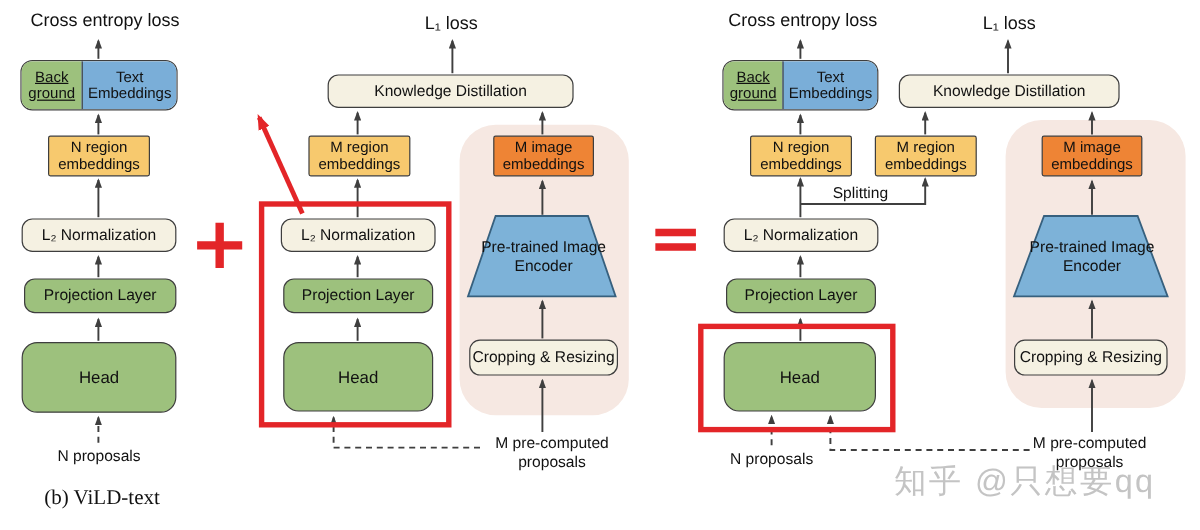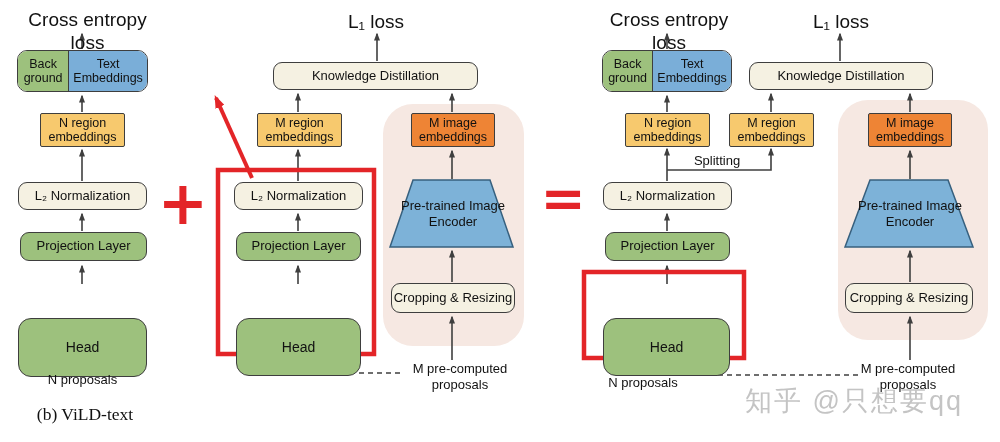--- a/index.html
+++ b/index.html
@@ -12,29 +12,29 @@
           font-family:"Liberation Sans","DejaVu Sans",sans-serif;color:#111;}
   .canvas svg.connectors{position:absolute;left:0;top:0;z-index:1;}
   .panel{position:absolute;background:var(--pink);border-radius:30px;z-index:0;}
   .box{position:absolute;box-sizing:border-box;border:1.4px solid var(--border);
        display:flex;align-items:center;justify-content:center;text-align:center;
        font-size:13px;line-height:1.15;z-index:2;}
   .cream{background:var(--cream);border-radius:9px;}
   .green{background:var(--green);border-radius:9px;}
   .yellow{background:var(--yellow);border-radius:2px;}
   .orange{background:var(--orange);border-radius:2px;}
-  .bigr{border-radius:13px;margin-top:33px;}
+  .bigr{border-radius:13px;}
   .combo{position:absolute;box-sizing:border-box;border:1.4px solid var(--border);
          border-radius:10px;overflow:hidden;display:flex;z-index:2;}
   .combo .cell{display:flex;align-items:center;justify-content:center;text-align:center;
                font-size:12.5px;line-height:1.15;height:100%;box-sizing:border-box;}
-  .cell-green{background:var(--green);}
+  .cell-green{background:var(--green);text-decoration:underline;}
   .cell-blue{background:var(--blue);border-left:1.4px solid var(--border);}
   .label{position:absolute;text-align:center;font-size:13px;line-height:1.2;z-index:2;}
-  .loss{font-size:19px;}
+  .loss{font-size:15px;}
   .caption{position:absolute;text-align:center;z-index:2;
            font-family:"Liberation Serif","DejaVu Serif",serif;font-size:17.5px;}
   .redtext{position:absolute;color:var(--red);font-weight:bold;z-index:4;text-align:center;}
   .op{position:absolute;color:var(--red);font-weight:900;z-index:3;text-align:center;
       font-family:"DejaVu Sans",sans-serif;}
   .watermark{position:absolute;color:var(--wm);font-size:27px;letter-spacing:2px;
              z-index:5;white-space:nowrap;}
   .enc-label{position:absolute;text-align:center;font-size:13px;line-height:1.25;z-index:2;}
   .arrow{stroke:var(--line);stroke-width:1.6;fill:none;}
   .dash{stroke-dasharray:5 4;}

